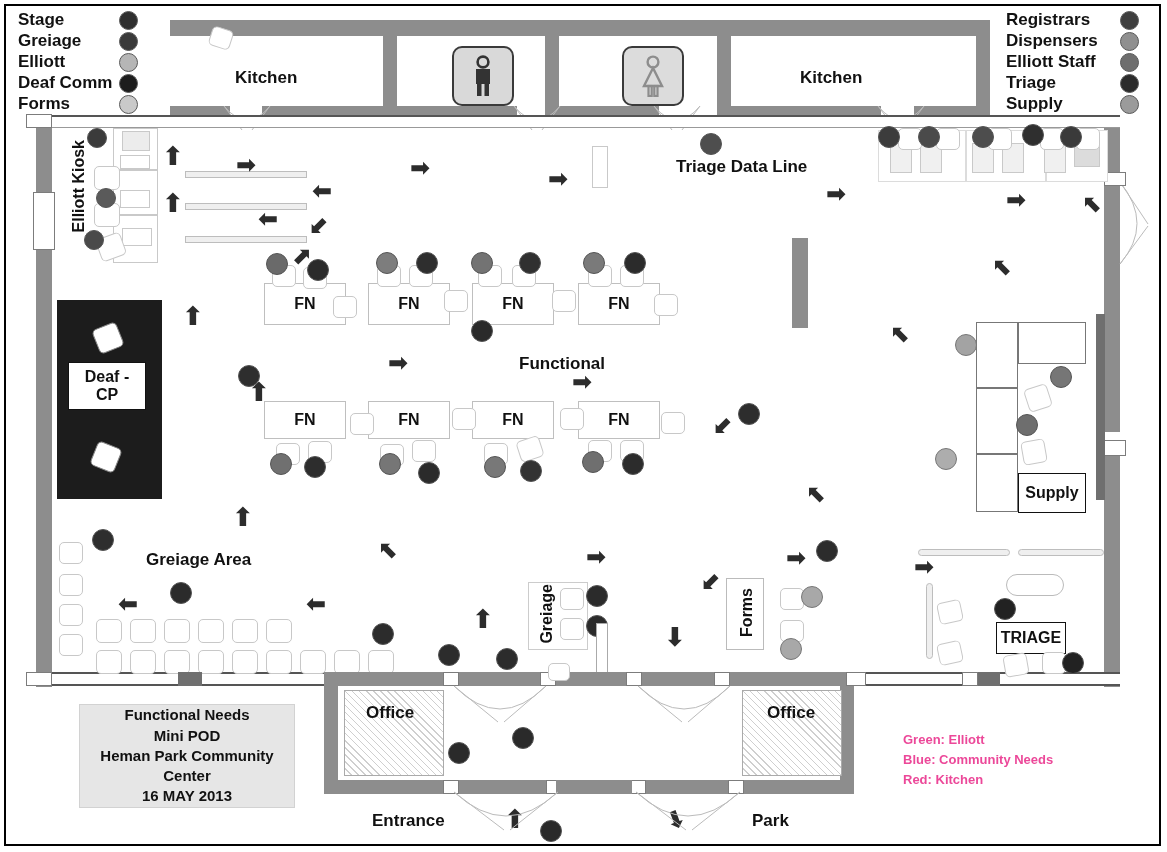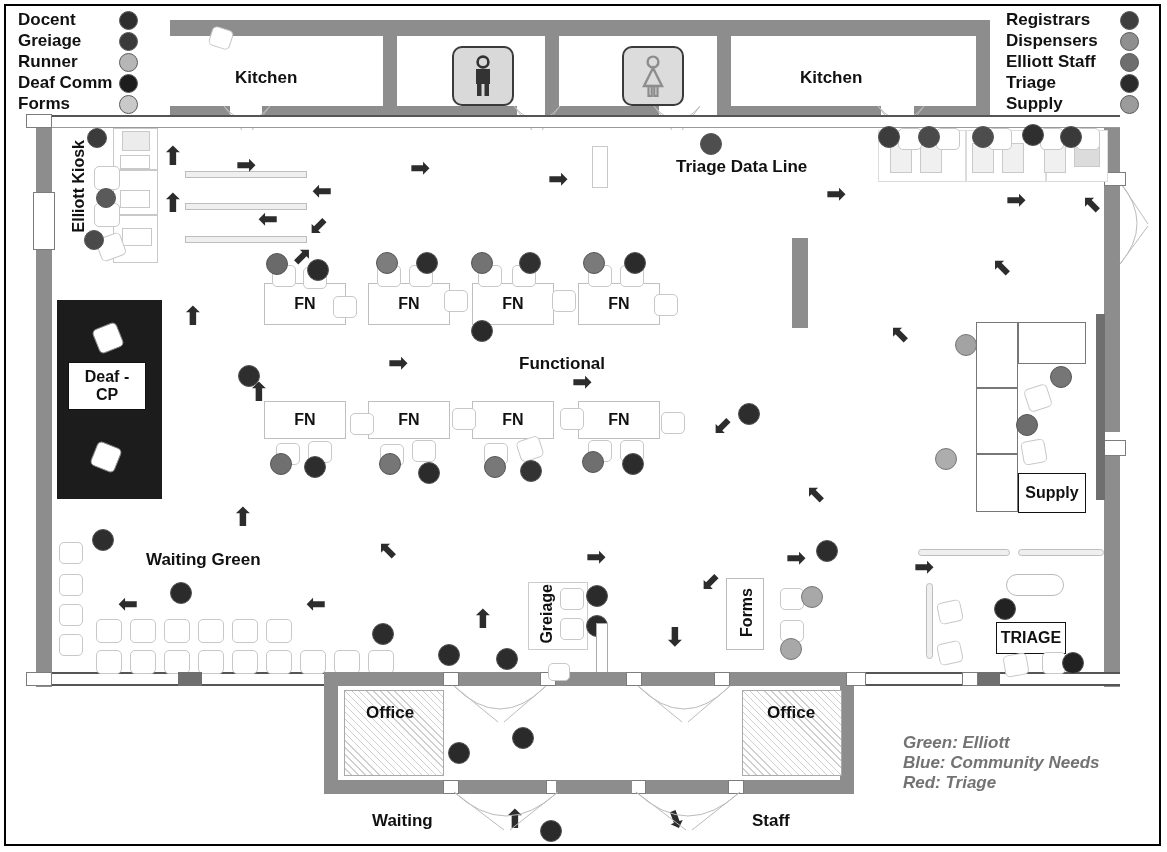--- a/index.html
+++ b/index.html
@@ -34,48 +34,48 @@
   .stage-lbl{position:absolute;background:#fff;border:1px solid #111;box-sizing:border-box;
      display:flex;align-items:center;justify-content:center;text-align:center;
      font-size:16px;font-weight:bold;color:#111;line-height:1.15;}
 
   .vlabel{position:absolute;font-weight:bold;color:#111;writing-mode:vertical-rl;transform:rotate(180deg);white-space:nowrap;}
 
   .infobox{position:absolute;background:#e6e6e6;border:1px solid #d2d2d2;box-sizing:border-box;
      display:flex;flex-direction:column;align-items:center;justify-content:center;text-align:center;
      font-size:15px;font-weight:bold;color:#111;line-height:1.35;}
 
-  .keytxt{position:absolute;font-size:17px;font-weight:bold;color:#737373;line-height:1.45;white-space:nowrap;font-style:italic;}
+  .keytxt{position:absolute;font-size:13px;font-weight:bold;color:#ec4899;line-height:1.45;white-space:nowrap;}
 
   .restroom{position:absolute;background:#d9d9d9;border:2px solid #3a3a3a;border-radius:10px;box-sizing:border-box;
      display:flex;align-items:center;justify-content:center;}
 
   .divstrip{position:absolute;background:#efefef;border:1px solid #bdbdbd;box-sizing:border-box;}
   .hatch{position:absolute;box-sizing:border-box;border:1px solid #aaa;
      background:repeating-linear-gradient(45deg,#ffffff 0 4px,#cfcfcf 4px 5px);}
   .dcap{position:absolute;background:#fff;border:1px solid #7c7c7c;box-sizing:border-box;}
 </style>
 </head>
 <body>
 
 <div id="page">
   <div id="frame"></div>
 
   <div class="legend-row" style="left:18px;top:10px;width:140px;">
-    <span class="legend-text">Docent</span>
+    <span class="legend-text">Stage</span>
   </div>
   <div class="dot legend-dot" style="position:absolute;left:119px;top:11px;background:#2f2f2f;"></div>
 
   <div class="legend-row" style="left:18px;top:31px;width:140px;">
     <span class="legend-text">Greiage</span>
   </div>
   <div class="dot legend-dot" style="position:absolute;left:119px;top:32px;background:#3a3a3a;"></div>
 
   <div class="legend-row" style="left:18px;top:52px;width:140px;">
-    <span class="legend-text">Runner</span>
+    <span class="legend-text">Elliott</span>
   </div>
   <div class="dot legend-dot" style="position:absolute;left:119px;top:53px;background:#b6b6b6;"></div>
 
   <div class="legend-row" style="left:18px;top:73px;width:140px;">
     <span class="legend-text">Deaf Comm</span>
   </div>
   <div class="dot legend-dot" style="position:absolute;left:119px;top:74px;background:#1d1d1d;"></div>
 
   <div class="legend-row" style="left:18px;top:94px;width:140px;">
     <span class="legend-text">Forms</span>
@@ -374,21 +374,21 @@
   <div class="tbl-blk" style="left:996px;top:622px;width:70px;height:32px;font-size:16px;">
     <span>TRIAGE</span>
   </div>
   <div class="chair" style="left:938px;top:601px;width:24px;height:22px;transform:rotate(-12deg);"></div>
   <div class="chair" style="left:938px;top:642px;width:24px;height:22px;transform:rotate(-12deg);"></div>
   <div class="chair" style="left:1004px;top:654px;width:24px;height:22px;transform:rotate(-10deg);"></div>
   <div class="chair" style="left:1042px;top:652px;width:24px;height:22px;"></div>
   <div class="pdot" style="left:994px;top:598px;width:22px;height:22px;background:#222222;border:1px solid #555;"></div>
   <div class="pdot" style="left:1062px;top:652px;width:22px;height:22px;background:#222222;border:1px solid #555;"></div>
 
-  <div class="lbl" style="left:146px;top:550px;font-size:17px;">Waiting Green</div>
+  <div class="lbl" style="left:146px;top:550px;font-size:17px;">Greiage Area</div>
   <div class="pdot" style="left:92px;top:529px;width:22px;height:22px;background:#2e2e2e;border:1px solid #555;"></div>
   <div class="pdot" style="left:170px;top:582px;width:22px;height:22px;background:#2b2b2b;border:1px solid #555;"></div>
   <div class="pdot" style="left:372px;top:623px;width:22px;height:22px;background:#2c2c2c;border:1px solid #555;"></div>
   <div class="pdot" style="left:438px;top:644px;width:22px;height:22px;background:#2c2c2c;border:1px solid #555;"></div>
   <div class="pdot" style="left:496px;top:648px;width:22px;height:22px;background:#2c2c2c;border:1px solid #555;"></div>
   <div class="pdot" style="left:816px;top:540px;width:22px;height:22px;background:#2c2c2c;border:1px solid #555;"></div>
 
   <div class="chair" style="left:59px;top:542px;width:24px;height:22px;"></div>
   <div class="chair" style="left:59px;top:574px;width:24px;height:22px;"></div>
   <div class="chair" style="left:59px;top:604px;width:24px;height:22px;"></div>
@@ -457,27 +457,34 @@
   </svg>
   <svg style="position:absolute;left:452px;top:790px;width:110px;height:44px;">
     <path d="M2,2 L52,40 M106,2 L58,40" stroke="#bbb" fill="none"></path>
     <path d="M2,2 Q54,50 106,2" stroke="#bbb" fill="none"></path>
   </svg>
   <svg style="position:absolute;left:634px;top:790px;width:110px;height:44px;">
     <path d="M2,2 L52,40 M106,2 L58,40" stroke="#bbb" fill="none"></path>
     <path d="M2,2 Q54,50 106,2" stroke="#bbb" fill="none"></path>
   </svg>
 
-  <div class="lbl" style="left:372px;top:811px;font-size:17px;">Waiting</div>
-  <div class="lbl" style="left:752px;top:811px;font-size:17px;">Staff</div>
+  <div class="lbl" style="left:372px;top:811px;font-size:17px;">Entrance</div>
+  <div class="lbl" style="left:752px;top:811px;font-size:17px;">Park</div>
 
   <div class="pdot" style="left:512px;top:727px;width:22px;height:22px;background:#2a2a2a;border:1px solid #555;"></div>
   <div class="pdot" style="left:448px;top:742px;width:22px;height:22px;background:#2a2a2a;border:1px solid #555;"></div>
   <div class="pdot" style="left:540px;top:820px;width:22px;height:22px;background:#2a2a2a;border:1px solid #555;"></div>
 
   <div class="chair" style="left:548px;top:663px;width:22px;height:18px;"></div>
 
+  <div class="infobox" style="left:79px;top:704px;width:216px;height:104px;">
+    <div>Functional Needs</div>
+    <div>Mini POD</div>
+    <div>Heman Park Community</div>
+    <div>Center</div>
+    <div>16 MAY 2013</div>
+  </div>
 
   <div class="keytxt" style="left:903px;top:731px;">Green: Elliott</div>
   <div class="keytxt" style="left:903px;top:751px;">Blue: Community Needs</div>
-  <div class="keytxt" style="left:903px;top:771px;">Red: Triage</div>
+  <div class="keytxt" style="left:903px;top:771px;">Red: Kitchen</div>
 
 </div>
 
 </body></html>

